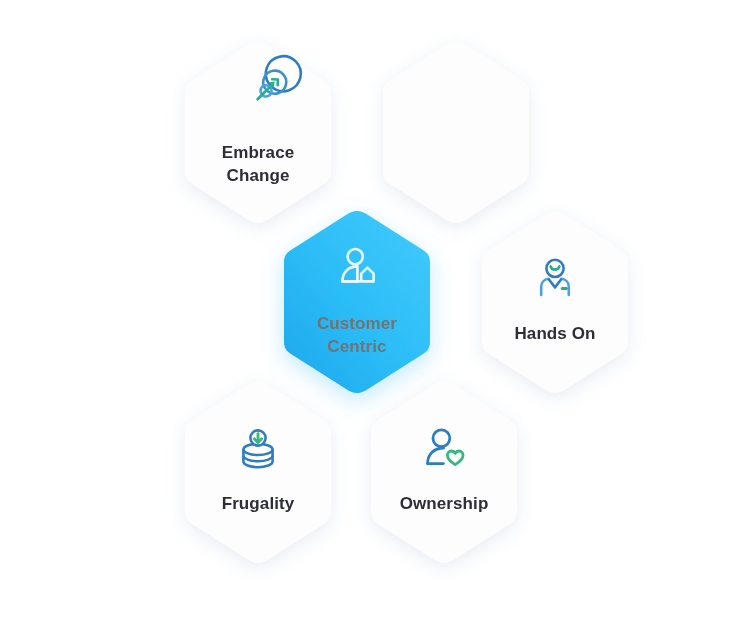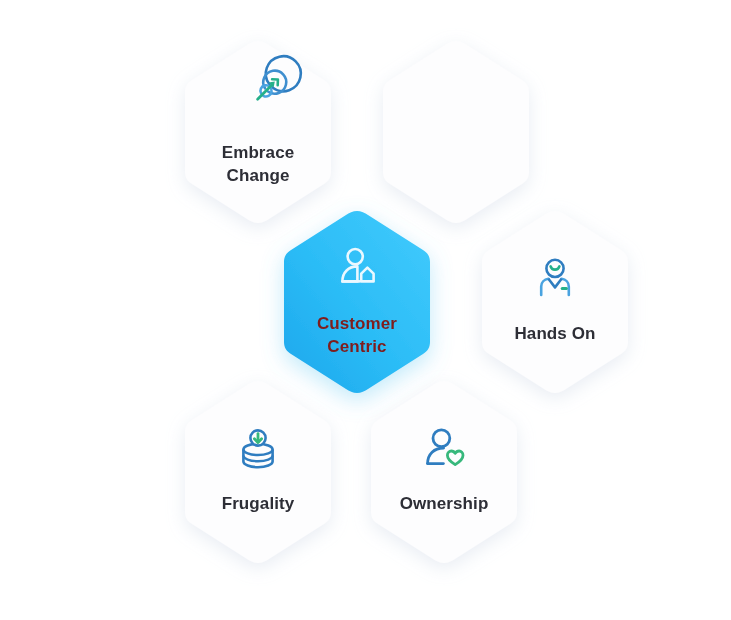--- a/index.html
+++ b/index.html
@@ -52,21 +52,21 @@
 
   .hex-label {
     font-size:17px;
     font-weight:bold;
     line-height:1.33;
     text-align:center;
     letter-spacing:0.1px;
     color:#2d2e36;
     white-space:pre-line;
   }
-  .hex.center .hex-label { color:#7f1d1d; }
+  .hex.center .hex-label { color:#737373; }
   .hex.center .hex-icon { margin-bottom:19px; }
 
   
   .pos-embrace   { left:170px; top:36px; }
   .pos-team      { left:368px; top:36px; }
   .pos-think     { left: 71px; top:206px; }
   .pos-center    { left:269px; top:206px; }
   .pos-hands     { left:467px; top:206px; }
   .pos-frugality { left:170px; top:376px;justify-content:center; }
   .pos-ownership { left:356px; top:376px; }

